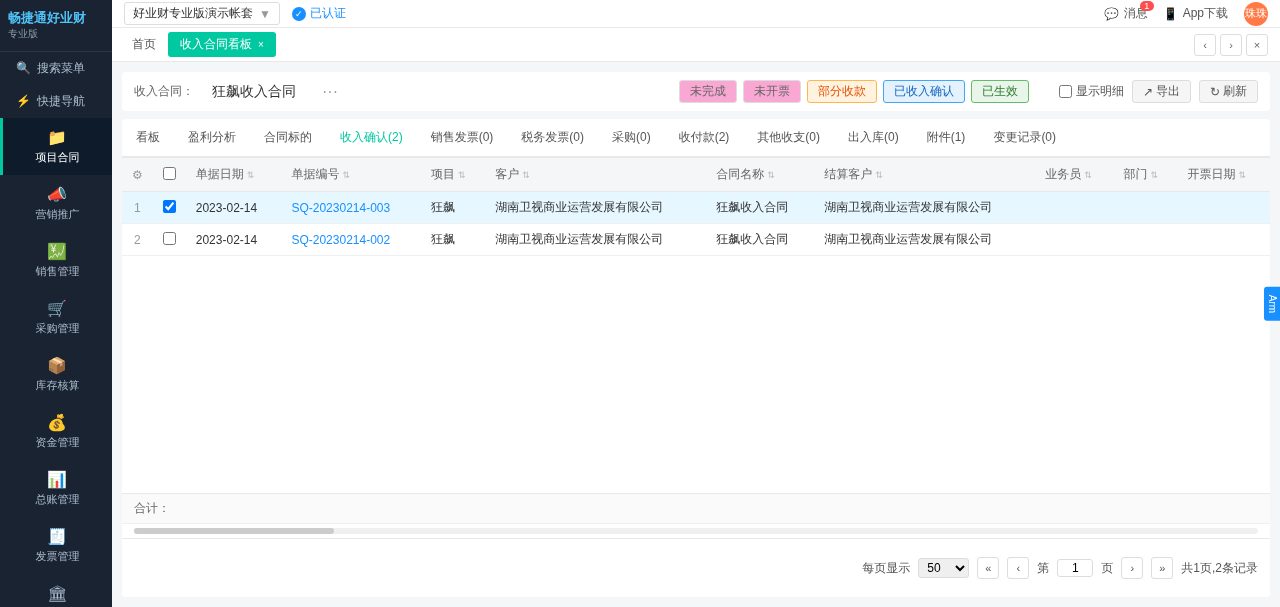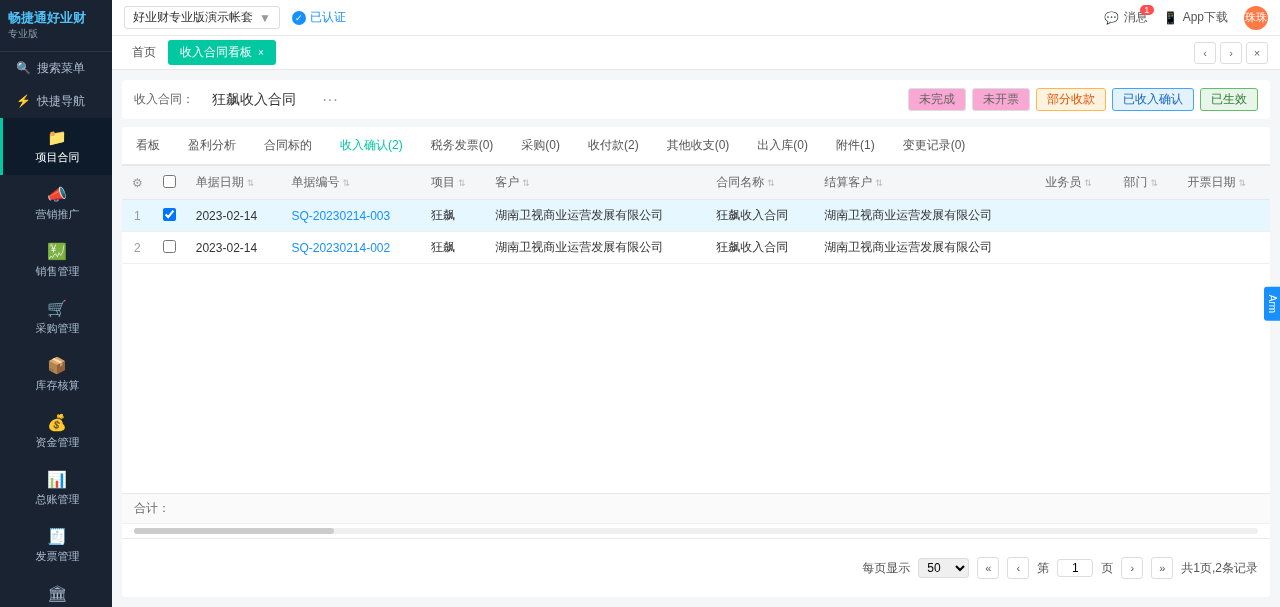--- a/index.html
+++ b/index.html
@@ -15,21 +15,21 @@
     .sidebar-nav-btn { display: flex; align-items: center; padding: 8px 10px; color: #aabbcc; cursor: pointer; font-size: 12px; }
     .sidebar-nav-btn span { margin-left: 6px; }
     .sidebar-item { display: flex; flex-direction: column; align-items: center; padding: 10px 4px; color: #aabbcc; cursor: pointer; font-size: 11px; border-left: 3px solid transparent; }
     .sidebar-item.active { background: #0d1b2a; border-left: 3px solid #00c8a0; color: #fff; }
     .sidebar-item .icon { font-size: 16px; margin-bottom: 3px; }
 
     
     .main-area { flex: 1; display: flex; flex-direction: column; overflow: hidden; background: #f5f6f8; }
 
     
-    .top-header { background: #fff; height: 36px; display: flex; align-items: center; padding: 0 12px; border-bottom: 1px solid #e8e8e8; flex-shrink: 0; }
+    .top-header { background: #fff; height: 28px; display: flex; align-items: center; padding: 0 12px; border-bottom: 1px solid #e8e8e8; flex-shrink: 0; }
     .company-selector { display: flex; align-items: center; font-size: 12px; color: #333; cursor: pointer; border: 1px solid #ddd; border-radius: 3px; padding: 2px 8px; background: #fff; }
     .company-selector .arrow { margin-left: 6px; color: #999; }
     .certified-badge { display: flex; align-items: center; margin-left: 12px; color: #1890ff; font-size: 12px; }
     .certified-badge::before { content: "✓"; background: #1890ff; color: #fff; border-radius: 50%; width: 14px; height: 14px; display: inline-flex; align-items: center; justify-content: center; font-size: 9px; margin-right: 4px; }
     .top-right { margin-left: auto; display: flex; align-items: center; gap: 16px; }
     .top-right-item { display: flex; align-items: center; gap: 4px; cursor: pointer; color: #555; font-size: 12px; position: relative; }
     .badge { position: absolute; top: -4px; right: -6px; background: #ff4d4f; color: #fff; border-radius: 8px; font-size: 9px; padding: 0 3px; min-width: 14px; text-align: center; }
     .avatar { width: 24px; height: 24px; border-radius: 50%; background: #ff7a45; display: flex; align-items: center; justify-content: center; color: #fff; font-size: 11px; }
 
     
@@ -195,28 +195,43 @@
       <span style="color:#666;">收入合同：</span>
       <span style="font-weight:500;font-size:14px;">狂飙收入合同</span>
       <span class="more-btn">···</span>
       <div class="status-btns">
         <button class="status-btn">未完成</button>
         <button class="status-btn">未开票</button>
         <button class="status-btn active-partial">部分收款</button>
         <button class="status-btn active-confirmed">已收入确认</button>
         <button class="status-btn active-effective">已生效</button>
       </div>
+      <div class="display-options">
+        <label class="checkbox-label">
+          <input type="checkbox" style="">
+          <span>显示明细</span>
+        </label>
+        <button class="action-btn">
+          <span>↗</span>
+          <span>导出</span>
+        </button>
+        <button class="action-btn">
+          <span>↻</span>
+          <span>刷新</span>
+        </button>
+      </div>
     </div>
 
     <div style="flex:1;display:flex;flex-direction:column;overflow:hidden;background:#fff;border-radius:4px;">
       <div class="tabs-row" id="main-tabs-container">
           <div class="tab-item">看板</div>
           <div class="tab-item">盈利分析</div>
           <div class="tab-item">合同标的</div>
           <div class="tab-item active">收入确认(2)</div>
+          <div class="tab-item">销售发票(0)</div>
           <div class="tab-item">税务发票(0)</div>
           <div class="tab-item">采购(0)</div>
           <div class="tab-item">收付款(2)</div>
           <div class="tab-item">其他收支(0)</div>
           <div class="tab-item">出入库(0)</div>
           <div class="tab-item">附件(1)</div>
           <div class="tab-item">变更记录(0)</div>
         </div>
 
       <div class="table-container">

